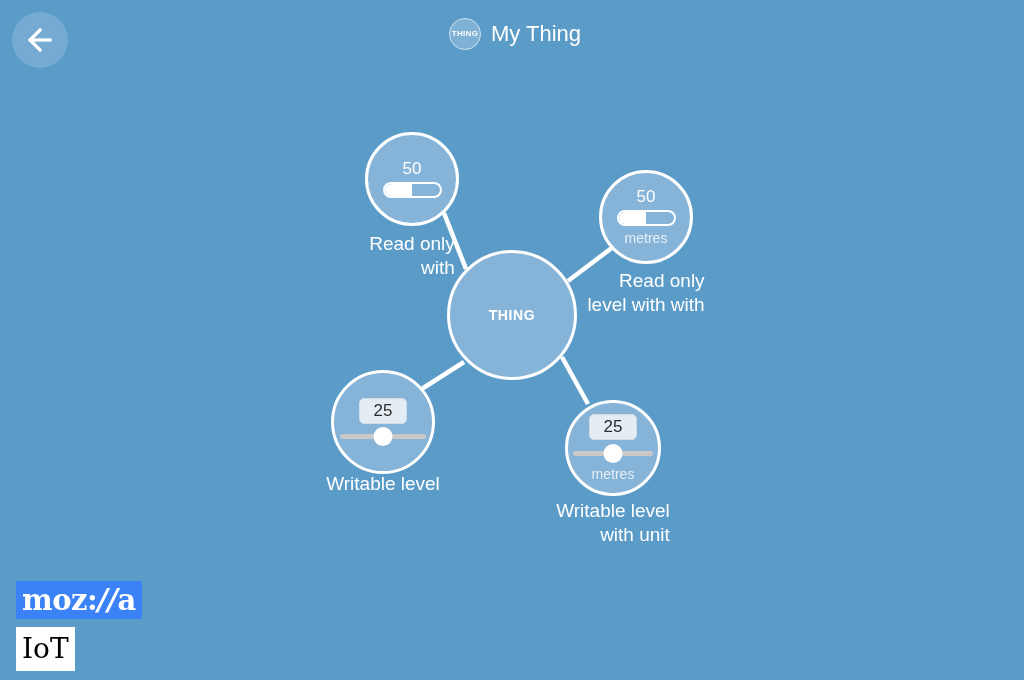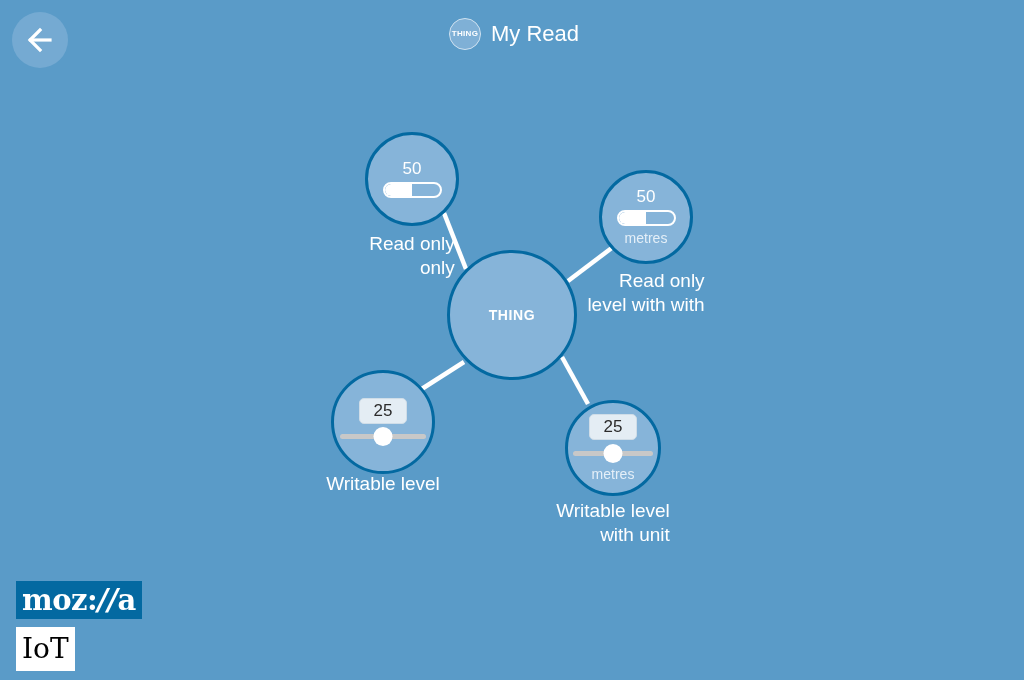--- a/index.html
+++ b/index.html
@@ -84,21 +84,21 @@
   .node {
     position: absolute;
     box-sizing: border-box;
   }
   .node-circle {
     position: absolute;
     left: 0; top: 0;
     width: 100%; height: 100%;
     border-radius: 50%;
     background: #86b4d9;
-    border: 3px solid #0369a1;
+    border: 3px solid #ffffff;
     box-sizing: border-box;
     display: flex;
     flex-direction: column;
     align-items: center;
     justify-content: center;
     cursor: pointer;
   }
   .node-label {
     position: absolute;
     left: 50%;
@@ -222,21 +222,21 @@
   #node-rw-level-unit       { left: 565px; top: 400px; width: 96px;  height: 96px; }
   #node-rw-level-unit .node-label { top: 99px; }
 
   
   #mozilla-logo {
     position: absolute;
     left: 16px;
     top: 581px;
   }
   #moz-wordmark {
-    background: #0369a1;
+    background: #3b82f6;
     color: #ffffff;
     font-family: "DejaVu Serif", "Liberation Serif", serif;
     font-weight: bold;
     font-size: 29px;
     line-height: 38px;
     padding: 0 6px;
     display: inline-block;
     letter-spacing: -0.5px;
   }
   #moz-wordmark .slashes {
@@ -264,21 +264,21 @@
         <path d="M16 6 L6 16 L16 26" fill="none" stroke="#ffffff" stroke-width="3.2" stroke-linecap="square" stroke-linejoin="miter"></path>
         <line x1="6.5" y1="16" x2="26" y2="16" stroke="#ffffff" stroke-width="3.2" stroke-linecap="square"></line>
       </svg>
     </span>
   </div>
 
   <div id="title-group">
     <div id="thing-badge">
       <span>THING</span>
     </div>
-    <div id="page-title">My Read</div>
+    <div id="page-title">My Thing</div>
   </div>
 
 </div>
 
 <div id="thing-graph">
 
   <svg id="link-layer" viewBox="0 0 1024 680">
     <g stroke="#ffffff" stroke-width="4.5" stroke-linecap="butt" fill="none">
       <line x1="466" y1="269" x2="444" y2="213"></line>
       <line x1="568" y1="281" x2="613" y2="247"></line>
@@ -297,21 +297,21 @@
     <div class="node-circle">
       <div class="ro-stack">
         <span class="ro-value">50</span>
         <div class="ro-bar">
           <div class="ro-bar-fill" style="width:50%;"></div>
         </div>
       </div>
     </div>
     <div class="node-label">
       <div>Read only</div>
-      <div>only</div>
+      <div>with</div>
     </div>
   </div>
 
   <div class="node" id="node-ro-level-unit">
     <div class="node-circle">
       <div class="ro-stack">
         <span class="ro-value">50</span>
         <div class="ro-bar">
           <div class="ro-bar-fill" style="width:50%;"></div>
         </div>

